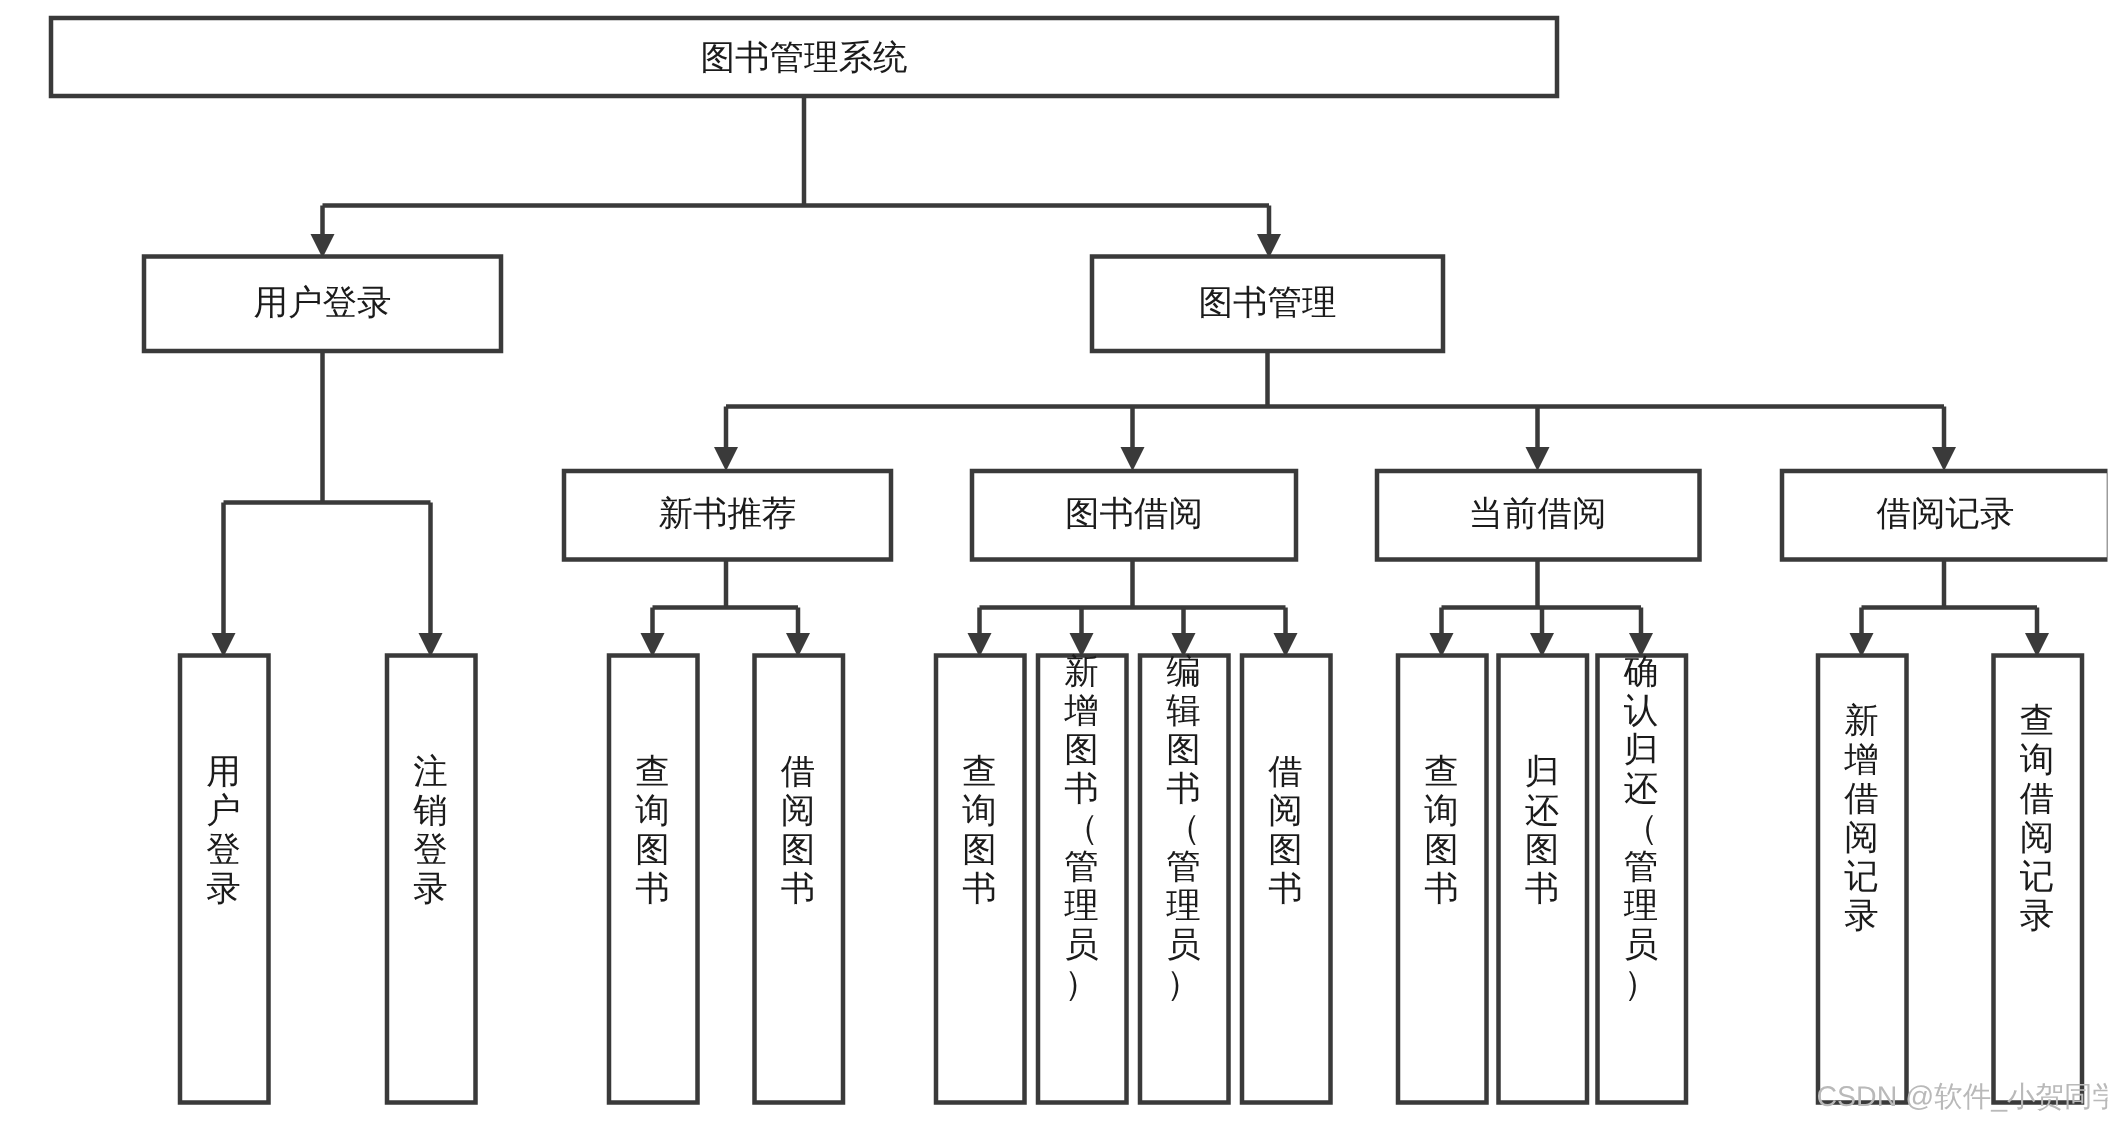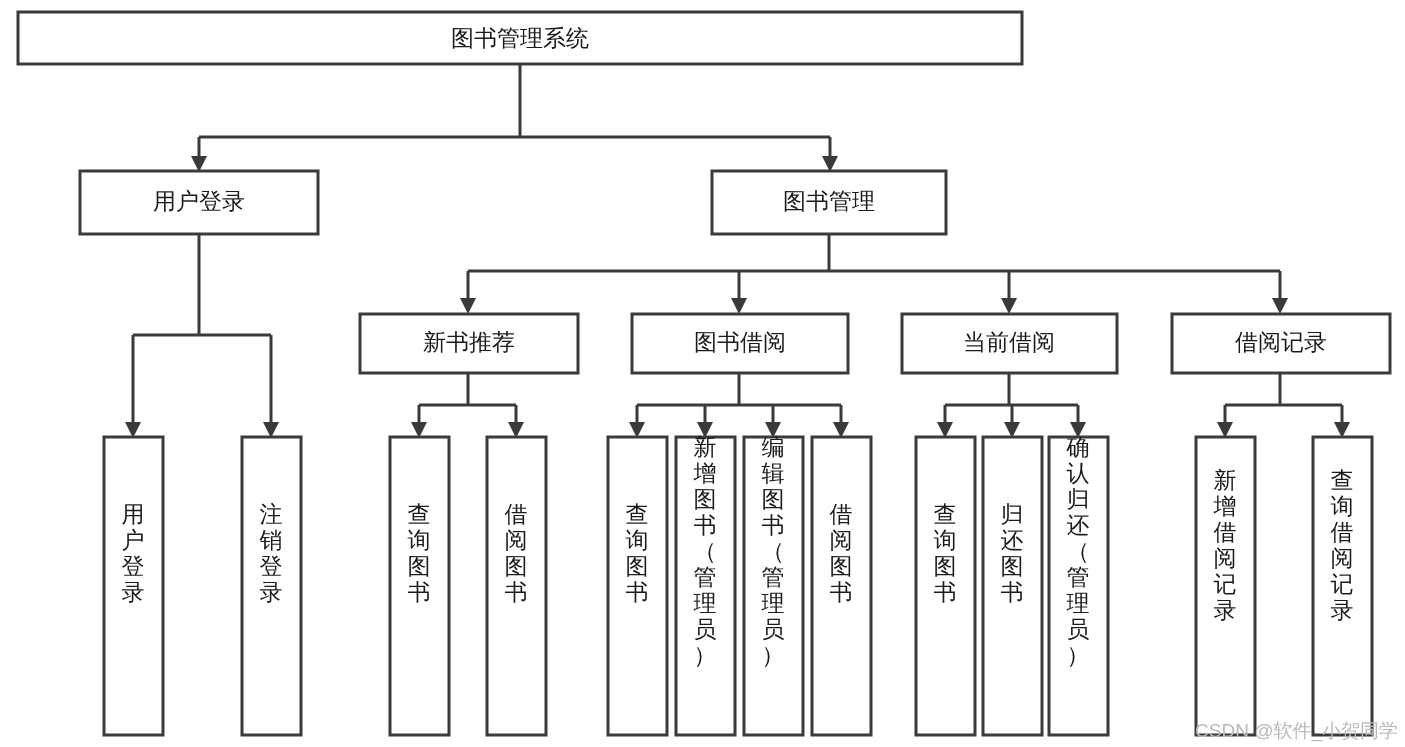--- a/index.html
+++ b/index.html
@@ -9,21 +9,21 @@
   }
   body {
     width: 1405px;
     height: 747px;
     font-family: "Liberation Sans", "DejaVu Sans", sans-serif;
     overflow: hidden;
     position: relative;
   }
   #diagram-root {
     position: absolute;
-    left: 0;
+    left: 16px;
     top: 0;
     width: 1215px;
     height: 747px;
   }
   svg#flow {
     display: block;
     width: 1405px;
     height: 747px;
   }
   .node-box {

